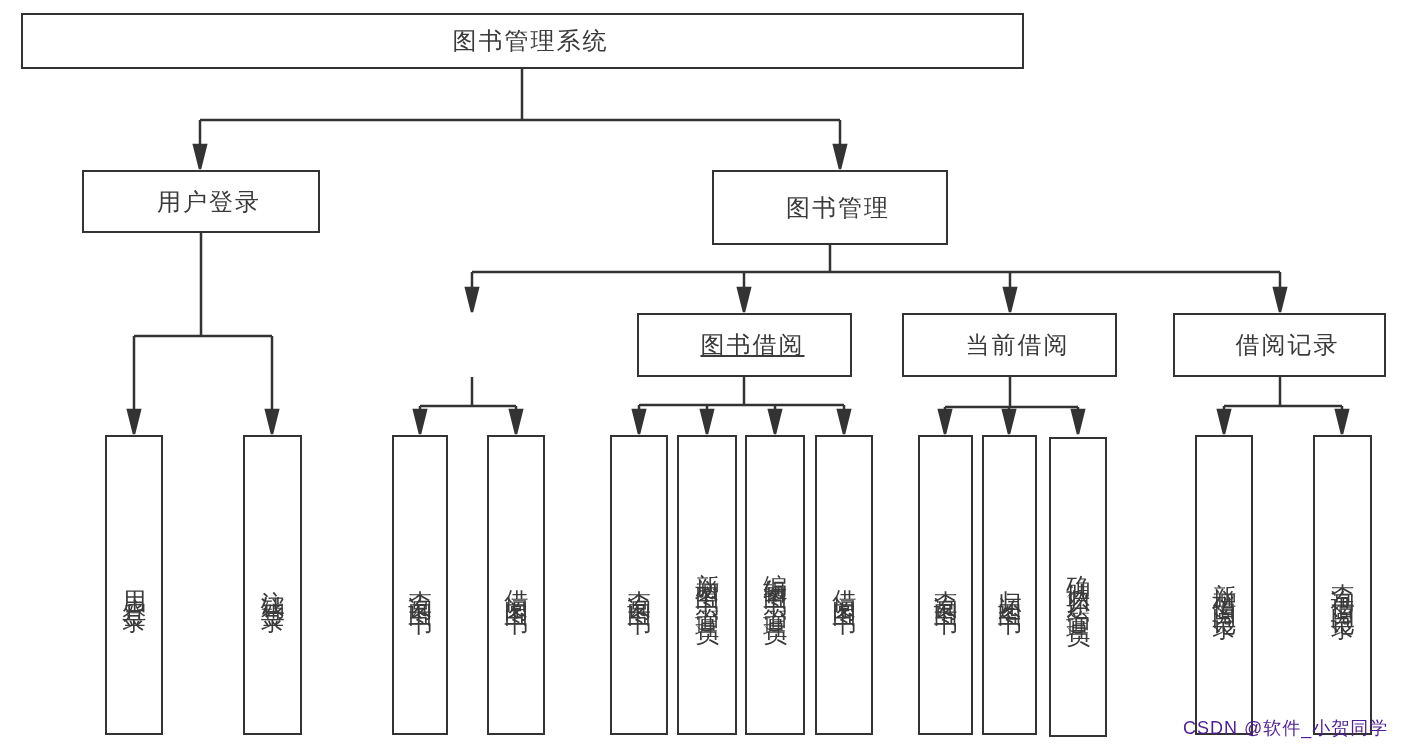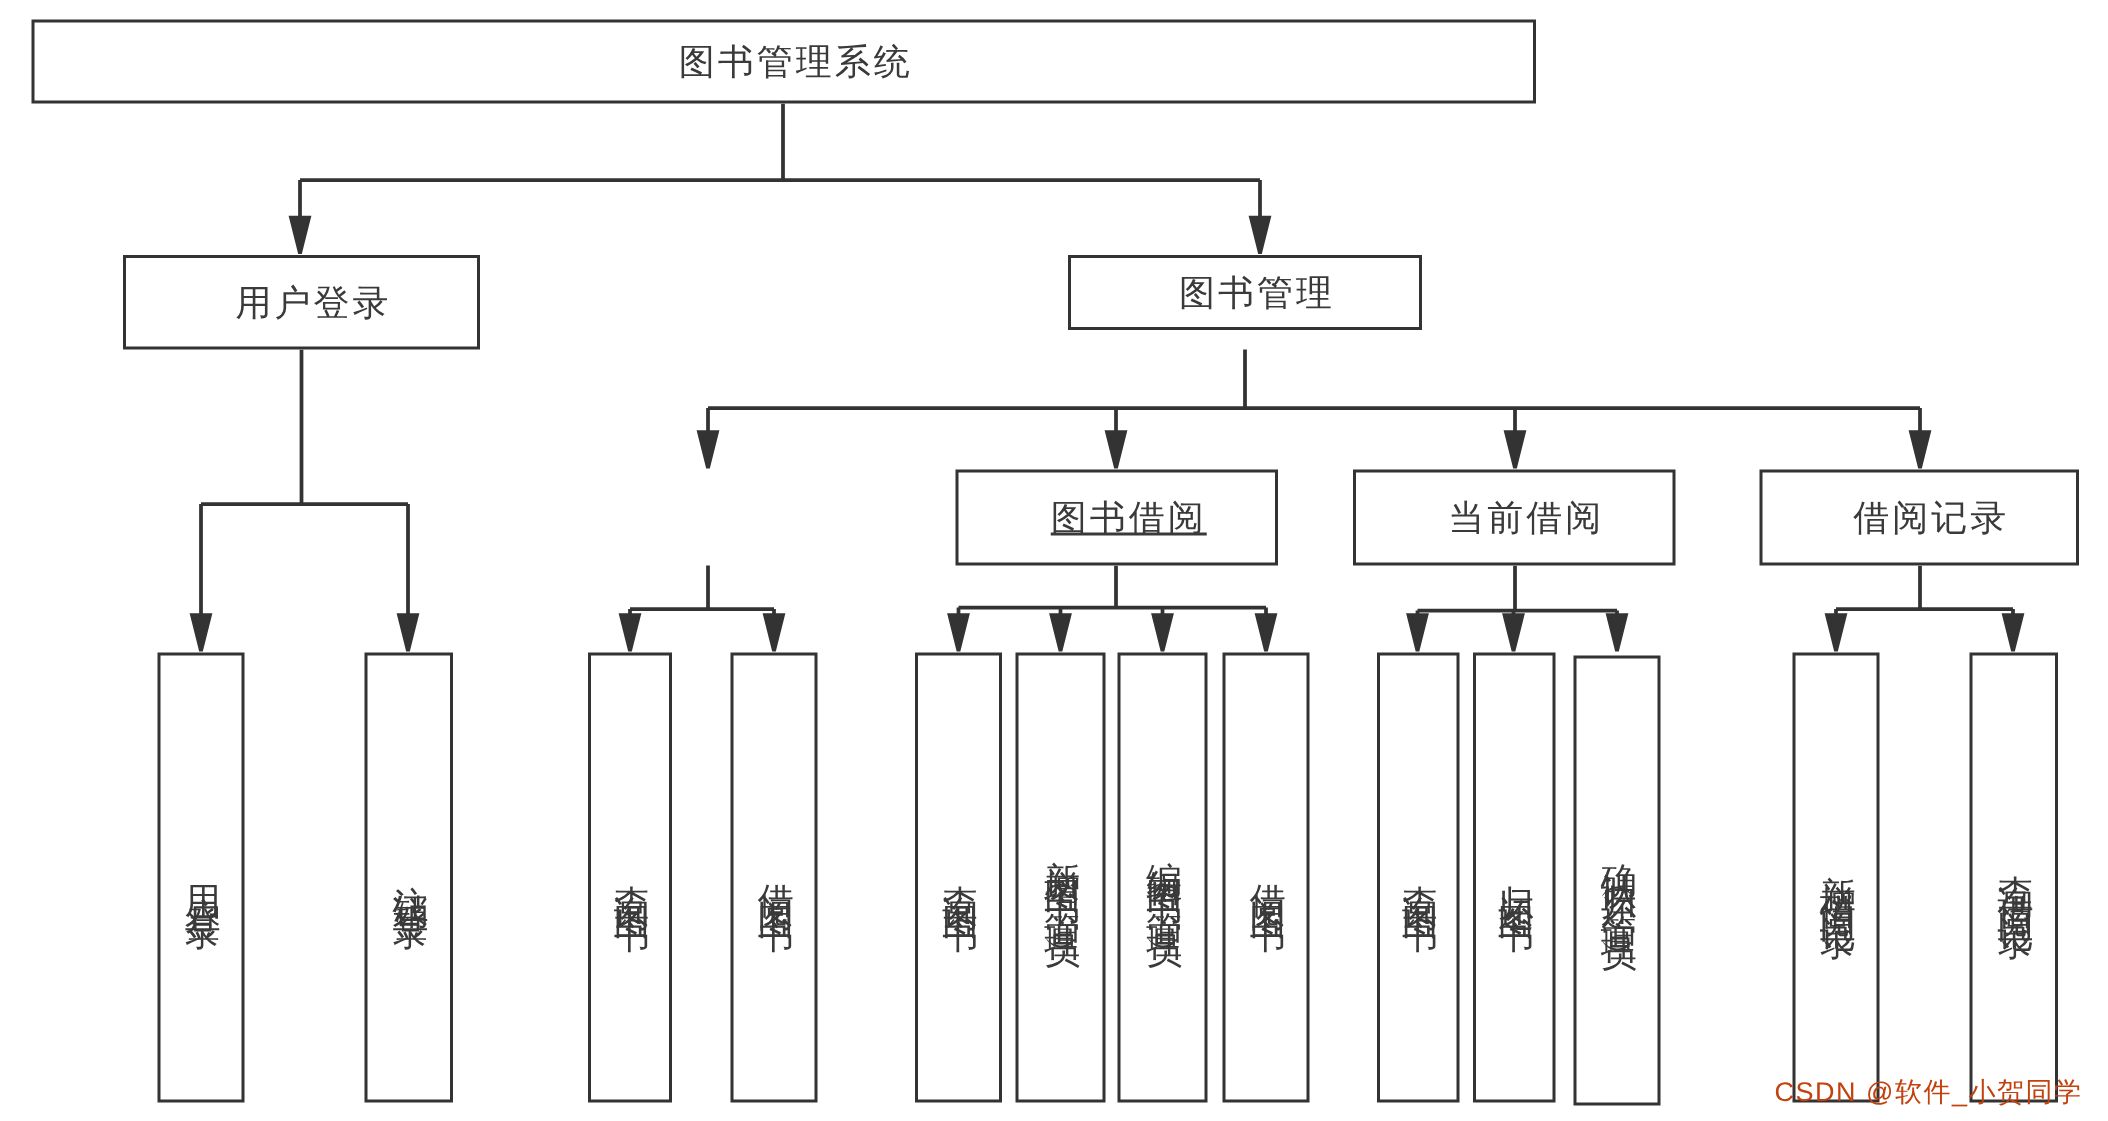--- a/index.html
+++ b/index.html
@@ -54,21 +54,21 @@
     color: #3a3a3a;
     font-size: 24px;
     letter-spacing: 7px;
     line-height: 1.1;
   }
   .watermark {
     position: absolute;
     left: 1183px;
     top: 716px;
     font-size: 18px;
-    color: #c2410c;
+    color: #4c1d95;
     letter-spacing: 1px;
     z-index: 3;
     white-space: nowrap;
   }
 </style>
 </head>
 <body>
 
 <div class="canvas">
 
@@ -118,21 +118,21 @@
     <g stroke="#333333" stroke-width="2.5" fill="#333333">
       <path fill="none" d="M1280 377 V406 M1224 406 H1342 M1224 406 V416 M1342 406 V416"></path>
       <polygon points="1218,410 1230,410 1224,434"></polygon>
       <polygon points="1336,410 1348,410 1342,434"></polygon>
     </g>
   </svg>
 
   <div class="box" style="left:21px; top:13px; width:1003px; height:56px;">图书管理系统</div>
 
   <div class="box" style="left:82px; top:170px; width:238px; height:63px;">用户登录</div>
-  <div class="box" style="left:712px; top:170px; width:236px; height:50px;">图书管理</div>
+  <div class="box" style="left:712px; top:170px; width:236px; height:75px;">图书管理</div>
 
   <div class="box" style="left:637px; top:313px; width:215px; height:64px;text-decoration:underline;">图书借阅</div>
   <div class="box" style="left:1173px; top:313px; width:213px; height:64px;">借阅记录</div>
   <div class="box" style="left:902px; top:313px; width:215px; height:64px;">当前借阅</div>
 
   <div class="vbox" style="left:105px; top:435px; width:58px; height:300px;">
     <span>用户登录</span>
   </div>
   <div class="vbox" style="left:243px; top:435px; width:59px; height:300px;">
     <span>注销登录</span>

